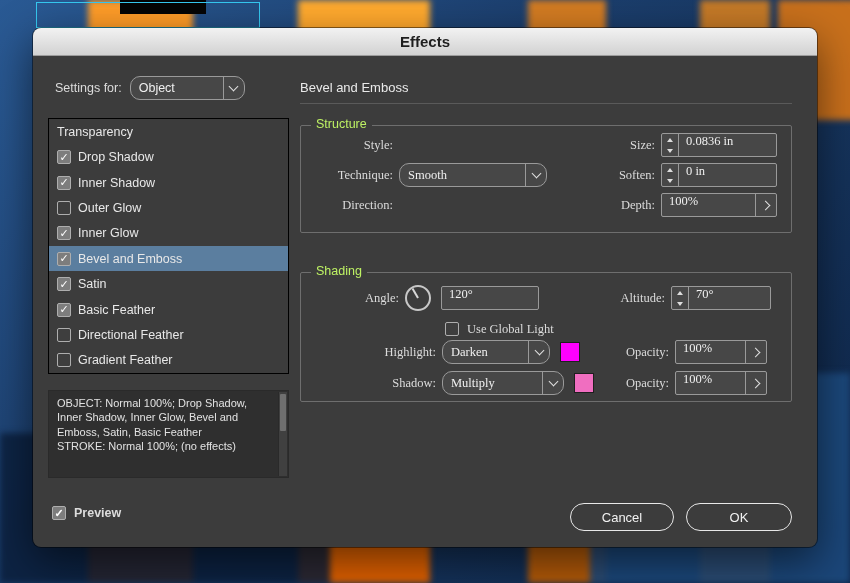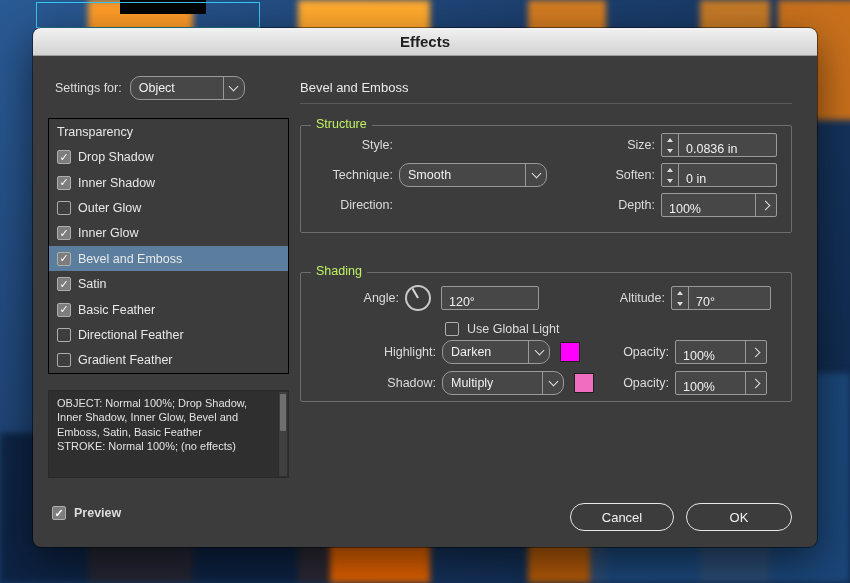--- a/index.html
+++ b/index.html
@@ -45,21 +45,21 @@
     height:24px; display:flex; align-items:center; color:#f0f0f0; }
   .dd-val { flex:1; padding:0 8px; white-space:nowrap; overflow:hidden; }
   .dd-btn { width:21px; align-self:stretch; border-left:1px solid #9a9a9a;
     display:flex; align-items:center; justify-content:center; }
   .chev-down { width:7px; height:7px; border-right:1.6px solid #e0e0e0;
     border-bottom:1.6px solid #e0e0e0; transform:rotate(45deg); margin-top:-3px; }
   .chev-right { width:7px; height:7px; border-top:1.6px solid #e0e0e0;
     border-right:1.6px solid #e0e0e0; transform:rotate(45deg); margin-left:-2px; }
 
   .field { background:#474747; border:1px solid #9a9a9a; border-radius:2px;
-    height:24px; display:flex; align-items:flex-end; color:#f0f0f0; }
+    height:24px; display:flex; align-items:flex-start; color:#f0f0f0; }
   .fld-val { flex:1; padding:0 7px; white-space:nowrap; }
   .stepper { width:17px; align-self:stretch; border-right:1px solid #9a9a9a;
     display:flex; flex-direction:column; }
   .stepper span { flex:1; display:flex; align-items:center; justify-content:center; }
   .tri-up { width:0; height:0; border-left:3.5px solid transparent;
     border-right:3.5px solid transparent; border-bottom:4px solid #ddd; }
   .tri-down { width:0; height:0; border-left:3.5px solid transparent;
     border-right:3.5px solid transparent; border-top:4px solid #ddd; }
 
   .cb { width:14px; height:14px; flex:0 0 14px; background:#3e3e3e;
@@ -98,21 +98,21 @@
   .preview-row { left:19px; top:478px; display:flex; align-items:center; gap:8px; font-weight:bold; }
 
   
   .group { border:1px solid #6e6e6e; border-radius:2px; }
   .group-legend { position:absolute; top:-9px; left:10px; background:#3c3c3c;
     padding:0 5px; font-size:12.5px; color:#bef264; }
   .g-structure { left:267px; top:97px; width:492px; height:108px; }
   .g-shading  { left:267px; top:244px; width:492px; height:130px; }
 
   .srow { position:absolute; left:0; right:0; height:24px; display:flex;
-    align-items:center; padding-left:6px; }
+    align-items:center; padding-left:6px;font-family:Liberation Serif, serif; }
   .spacer { flex:1; }
 
   
   .dial { width:26px; height:26px; border-radius:50%; border:2px solid #c8c8c8;
     position:relative; margin-left:6px; background:#3c3c3c; }
   .dial-needle { position:absolute; left:50%; top:50%; width:11px; height:2px;
     background:#d8d8d8; transform-origin:0 50%; transform:rotate(-120deg); margin-top:-1px; }
 
   .swatch { width:20px; height:20px; border:1px solid #1f1f1f; margin-left:10px; }
 

